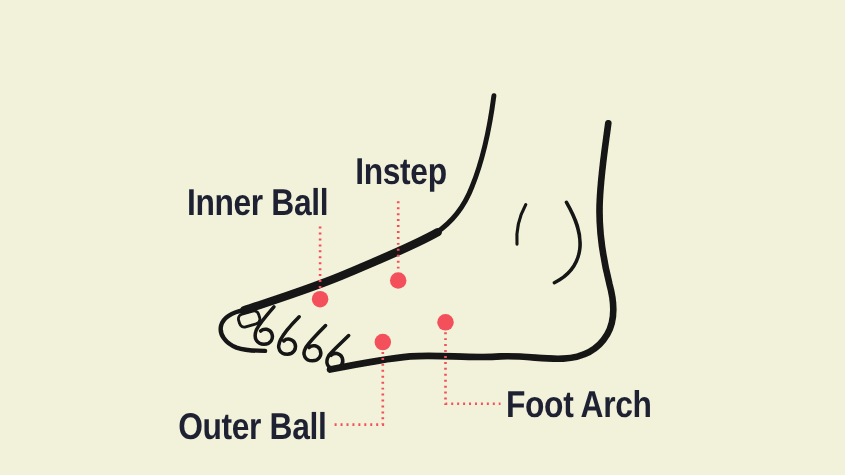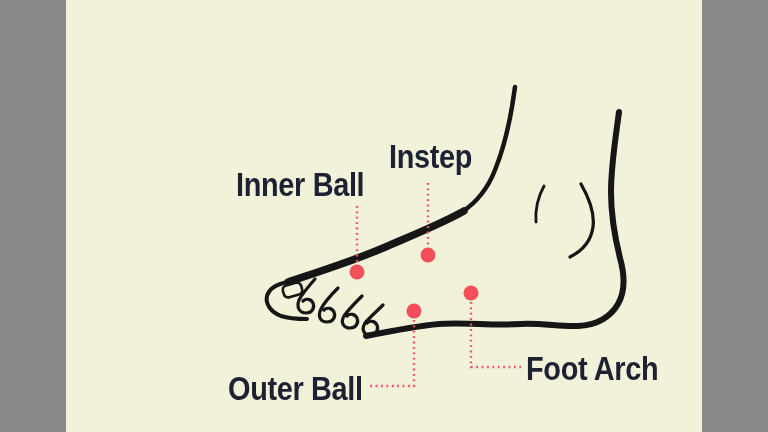--- a/index.html
+++ b/index.html
@@ -5,21 +5,21 @@
   :root{
     --bg:#f2f2da;
     --ink:#141414;
     --text:#1d2132;
     --marker:#f4505c;
   }
   html,body{margin:0;padding:0;}
   body{background:#888;font-family:"Liberation Sans",sans-serif;}
   .canvas{
     position:relative;
-    width:636px;height:432px;
+    width:768px;height:432px;
     margin:0 auto;
     background:var(--bg);
     overflow:hidden;
   }
   .canvas svg{position:absolute;left:0;top:0;}
   .label{
     position:absolute;
     font-family:"Liberation Sans",sans-serif;
     font-weight:800;
     font-size:34px;

